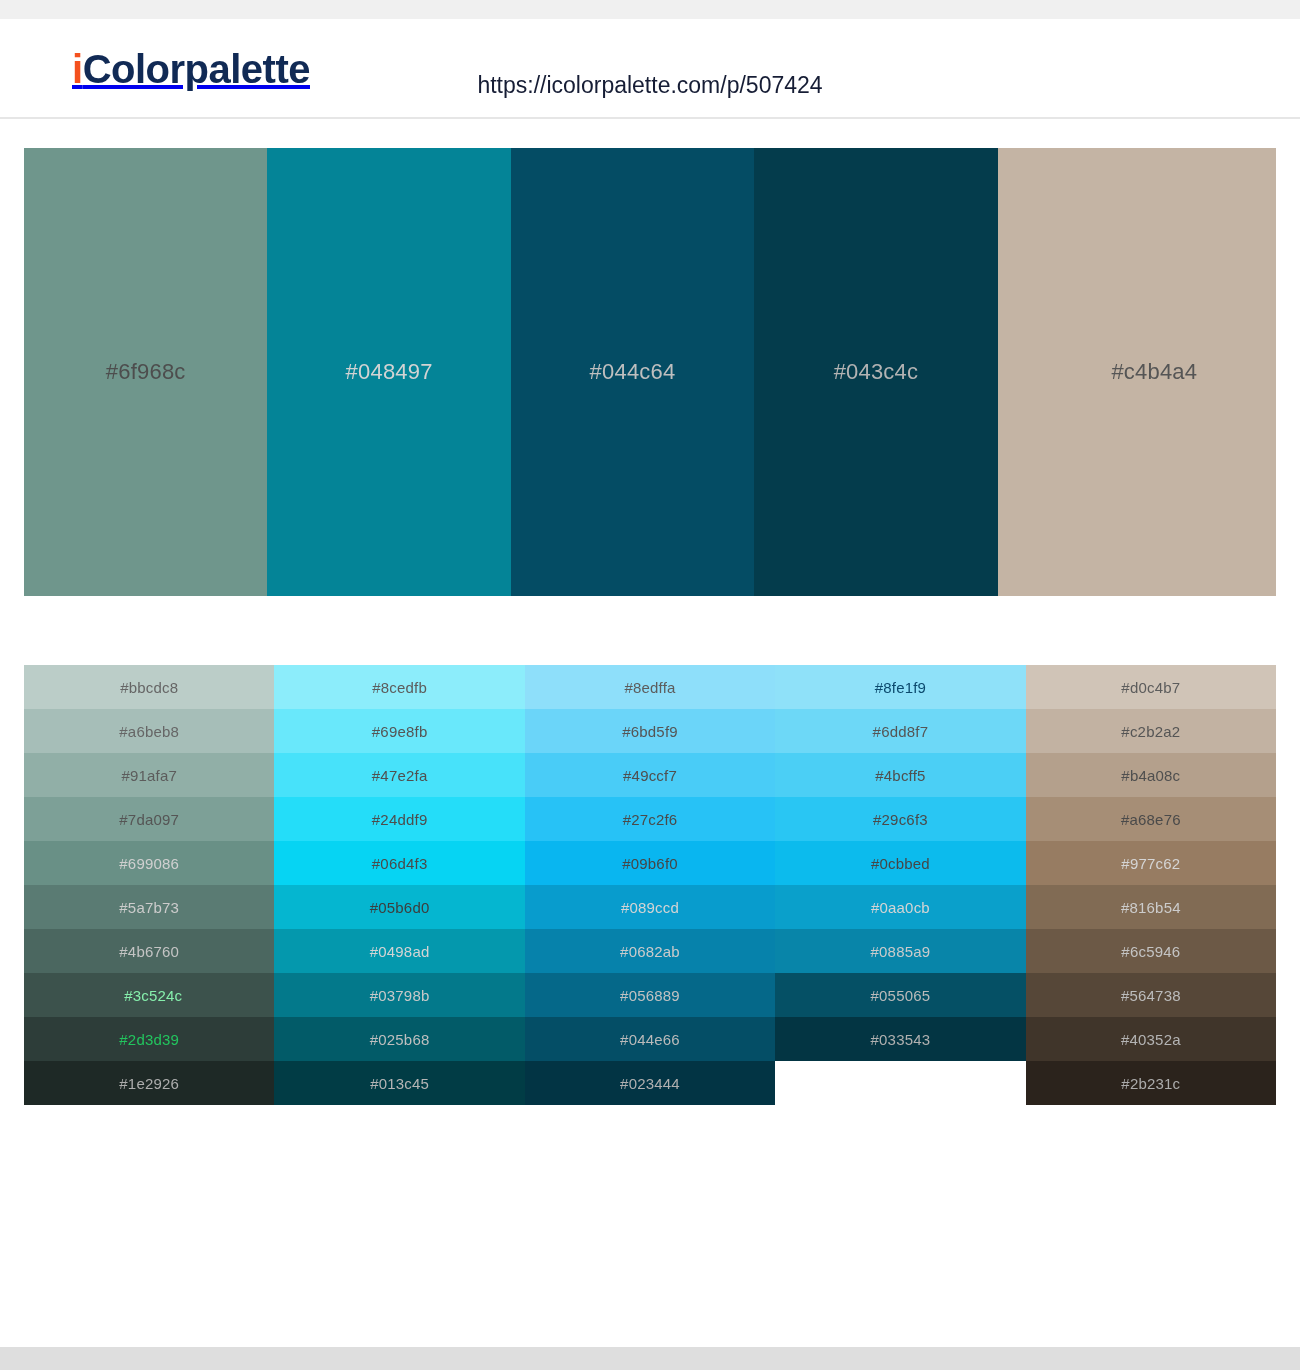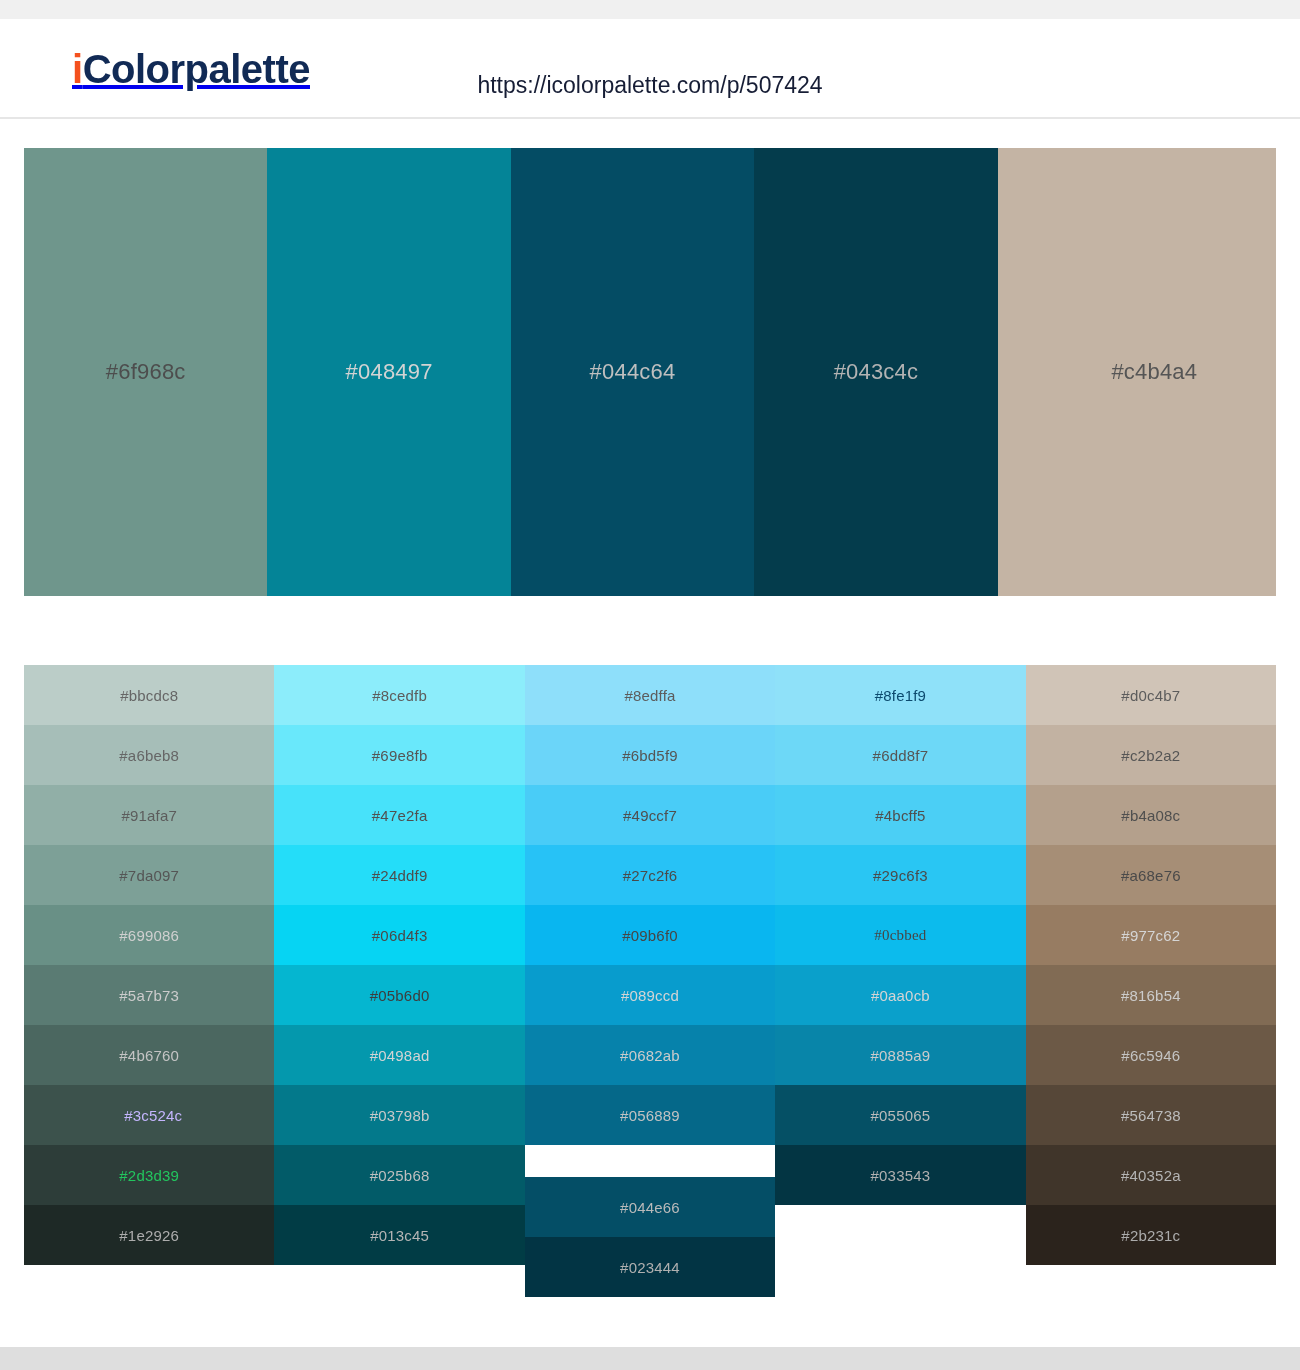--- a/index.html
+++ b/index.html
@@ -100,21 +100,21 @@
     display: flex;
   }
 
   .shade-col {
     flex: 1 1 0;
     display: flex;
     flex-direction: column;
   }
 
   .shade-cell {
-    height: 60px;
+    height: 44px;
     display: flex;
     align-items: center;
     justify-content: center;
     font-size: 15px;
     letter-spacing: 0.2px;
   }
 
   
   .bottom-band {
     position: absolute;
@@ -176,21 +176,21 @@
           <div class="shade-cell" style="background: rgb(105, 144, 134);">
             <span style="color: rgb(208, 208, 208);">#699086</span>
           </div>
           <div class="shade-cell" style="background: rgb(90, 123, 115);">
             <span style="color: rgb(204, 204, 204);">#5a7b73</span>
           </div>
           <div class="shade-cell" style="background: rgb(75, 103, 96);">
             <span style="color: rgb(196, 196, 196);">#4b6760</span>
           </div>
           <div class="shade-cell" style="background: rgb(60, 82, 76);">
-            <span style="color: #c4b5fd; margin-left: 8px;">#3c524c</span>
+            <span style="color: #86efac; margin-left: 8px;">#3c524c</span>
           </div>
           <div class="shade-cell" style="background: rgb(45, 61, 57);">
             <span style="color: #22c55e;">#2d3d39</span>
           </div>
           <div class="shade-cell" style="background: rgb(30, 41, 38);">
             <span style="color: rgb(173, 173, 173);">#1e2926</span>
           </div>
         </div>
         <div class="shade-col">
           <div class="shade-cell" style="background: rgb(140, 237, 251);">
@@ -242,42 +242,42 @@
           </div>
           <div class="shade-cell" style="background: rgb(8, 156, 205);">
             <span style="color: rgb(212, 212, 212);">#089ccd</span>
           </div>
           <div class="shade-cell" style="background: rgb(6, 130, 171);">
             <span style="color: rgb(203, 203, 203);">#0682ab</span>
           </div>
           <div class="shade-cell" style="background: rgb(5, 104, 137);">
             <span style="color: rgb(194, 194, 194);">#056889</span>
           </div>
-          <div class="shade-cell" style="background: rgb(4, 78, 102); margin-top: 32px;">
+          <div class="shade-cell" style="background: rgb(4, 78, 102);">
             <span style="color: rgb(186, 186, 186);">#044e66</span>
           </div>
           <div class="shade-cell" style="background: rgb(2, 52, 68);">
             <span style="color: rgb(176, 176, 176);">#023444</span>
           </div>
         </div>
         <div class="shade-col">
           <div class="shade-cell" style="background: rgb(143, 225, 249);">
             <span style="color: #0c4a6e;">#8fe1f9</span>
           </div>
           <div class="shade-cell" style="background: rgb(109, 216, 247);">
             <span style="color: rgb(85, 85, 85);">#6dd8f7</span>
           </div>
           <div class="shade-cell" style="background: rgb(75, 207, 245);">
             <span style="color: rgb(79, 79, 79);">#4bcff5</span>
           </div>
           <div class="shade-cell" style="background: rgb(41, 198, 243);">
             <span style="color: rgb(74, 74, 74);">#29c6f3</span>
           </div>
           <div class="shade-cell" style="background: rgb(12, 187, 237);">
-            <span style="color: rgb(70, 70, 70); font-family: Liberation Serif, serif;">#0cbbed</span>
+            <span style="color: rgb(70, 70, 70);">#0cbbed</span>
           </div>
           <div class="shade-cell" style="background: rgb(10, 160, 203);">
             <span style="color: rgb(212, 212, 212);">#0aa0cb</span>
           </div>
           <div class="shade-cell" style="background: rgb(8, 133, 169);">
             <span style="color: rgb(203, 203, 203);">#0885a9</span>
           </div>
           <div class="shade-cell" style="background: rgb(5, 80, 101);">
             <span style="color: rgb(186, 186, 186);">#055065</span>
           </div>

